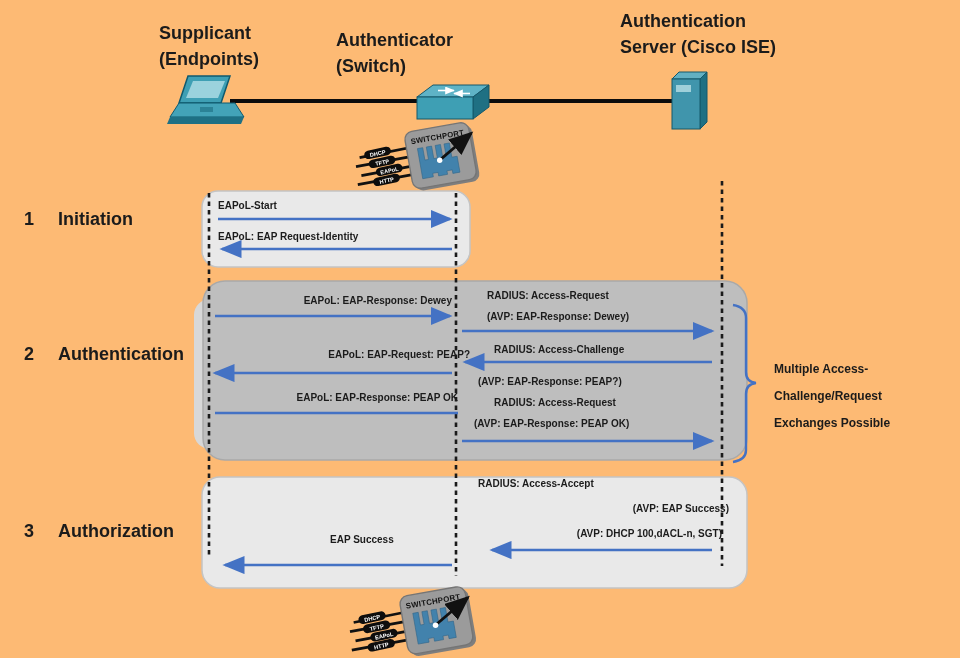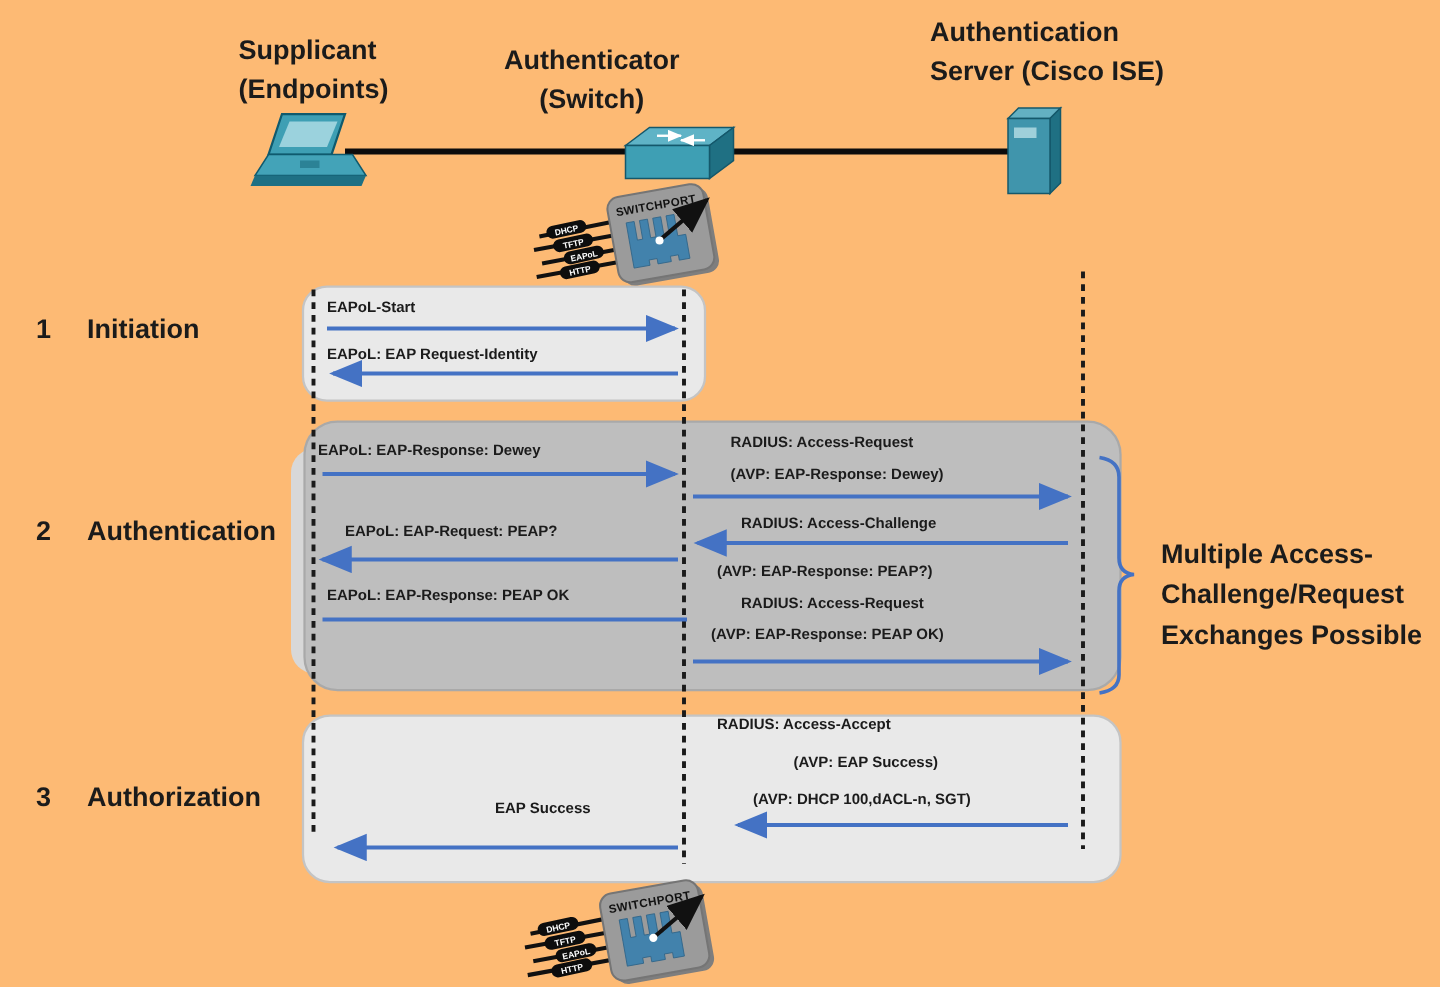--- a/index.html
+++ b/index.html
@@ -6,23 +6,23 @@
   .canvas{
     position:relative;width:960px;height:658px;background:#fdba74;
     font-family:"Liberation Sans",sans-serif;overflow:hidden;
   }
   .canvas svg{position:absolute;left:0;top:0;}
   .txt{position:absolute;font-weight:700;color:#1b1b1b;white-space:nowrap;z-index:5;}
   .hdr{font-size:18px;line-height:26px;}
   .msg{font-size:10px;line-height:17px;}
   .phase{font-size:18px;display:flex;align-items:baseline;}
   .phase .num{width:34px;}
-  .note{font-size:18px;line-height:27px;}
+  .note{font-size:12px;line-height:27px;}
   .right{text-align:left;}
-  .center{text-align:left;}
+  .center{text-align:right;}
   
   :root{
     --arrow-blue:#4472C4; --device-teal:#3E9FB4; --phase2-box:#BEBEBE;
     --phase-box-light:#E9E9E9; --lifeline:#1a1a1a;
   }
   .arrow{stroke:var(--arrow-blue);stroke-width:2.6px;fill:none;}
   .mblue{fill:var(--arrow-blue);}
   .brace{stroke:var(--arrow-blue);stroke-width:2.4px;fill:none;}
   .box-light{fill:var(--phase-box-light);stroke:#c4c4c4;stroke-width:1.5px;}
   .box-dark{fill:var(--phase2-box);stroke:#a9a9a9;stroke-width:1.5px;}
@@ -129,21 +129,21 @@
     </g>
 
     <use xlink:href="#switchportGraphic" href="#switchportGraphic" transform="translate(356,118) scale(0.9)"></use>
     <use xlink:href="#switchportGraphic" href="#switchportGraphic" transform="translate(350,582) scale(0.92)"></use>
   </svg>
 
   <div class="txt hdr" style="left:159px;top:20px;">
     <div>Supplicant</div>
     <div>(Endpoints)</div>
   </div>
-  <div class="txt hdr" style="left:336px;top:27px;text-align:center;">
+  <div class="txt hdr" style="left:336px;top:27px;">
     <div>Authenticator</div>
     <div>(Switch)</div>
   </div>
   <div class="txt hdr" style="left:620px;top:8px;">
     <div>Authentication</div>
     <div>Server (Cisco ISE)</div>
   </div>
 
   <div class="txt phase" style="left:24px;top:209px;">
     <span class="num">1</span>

